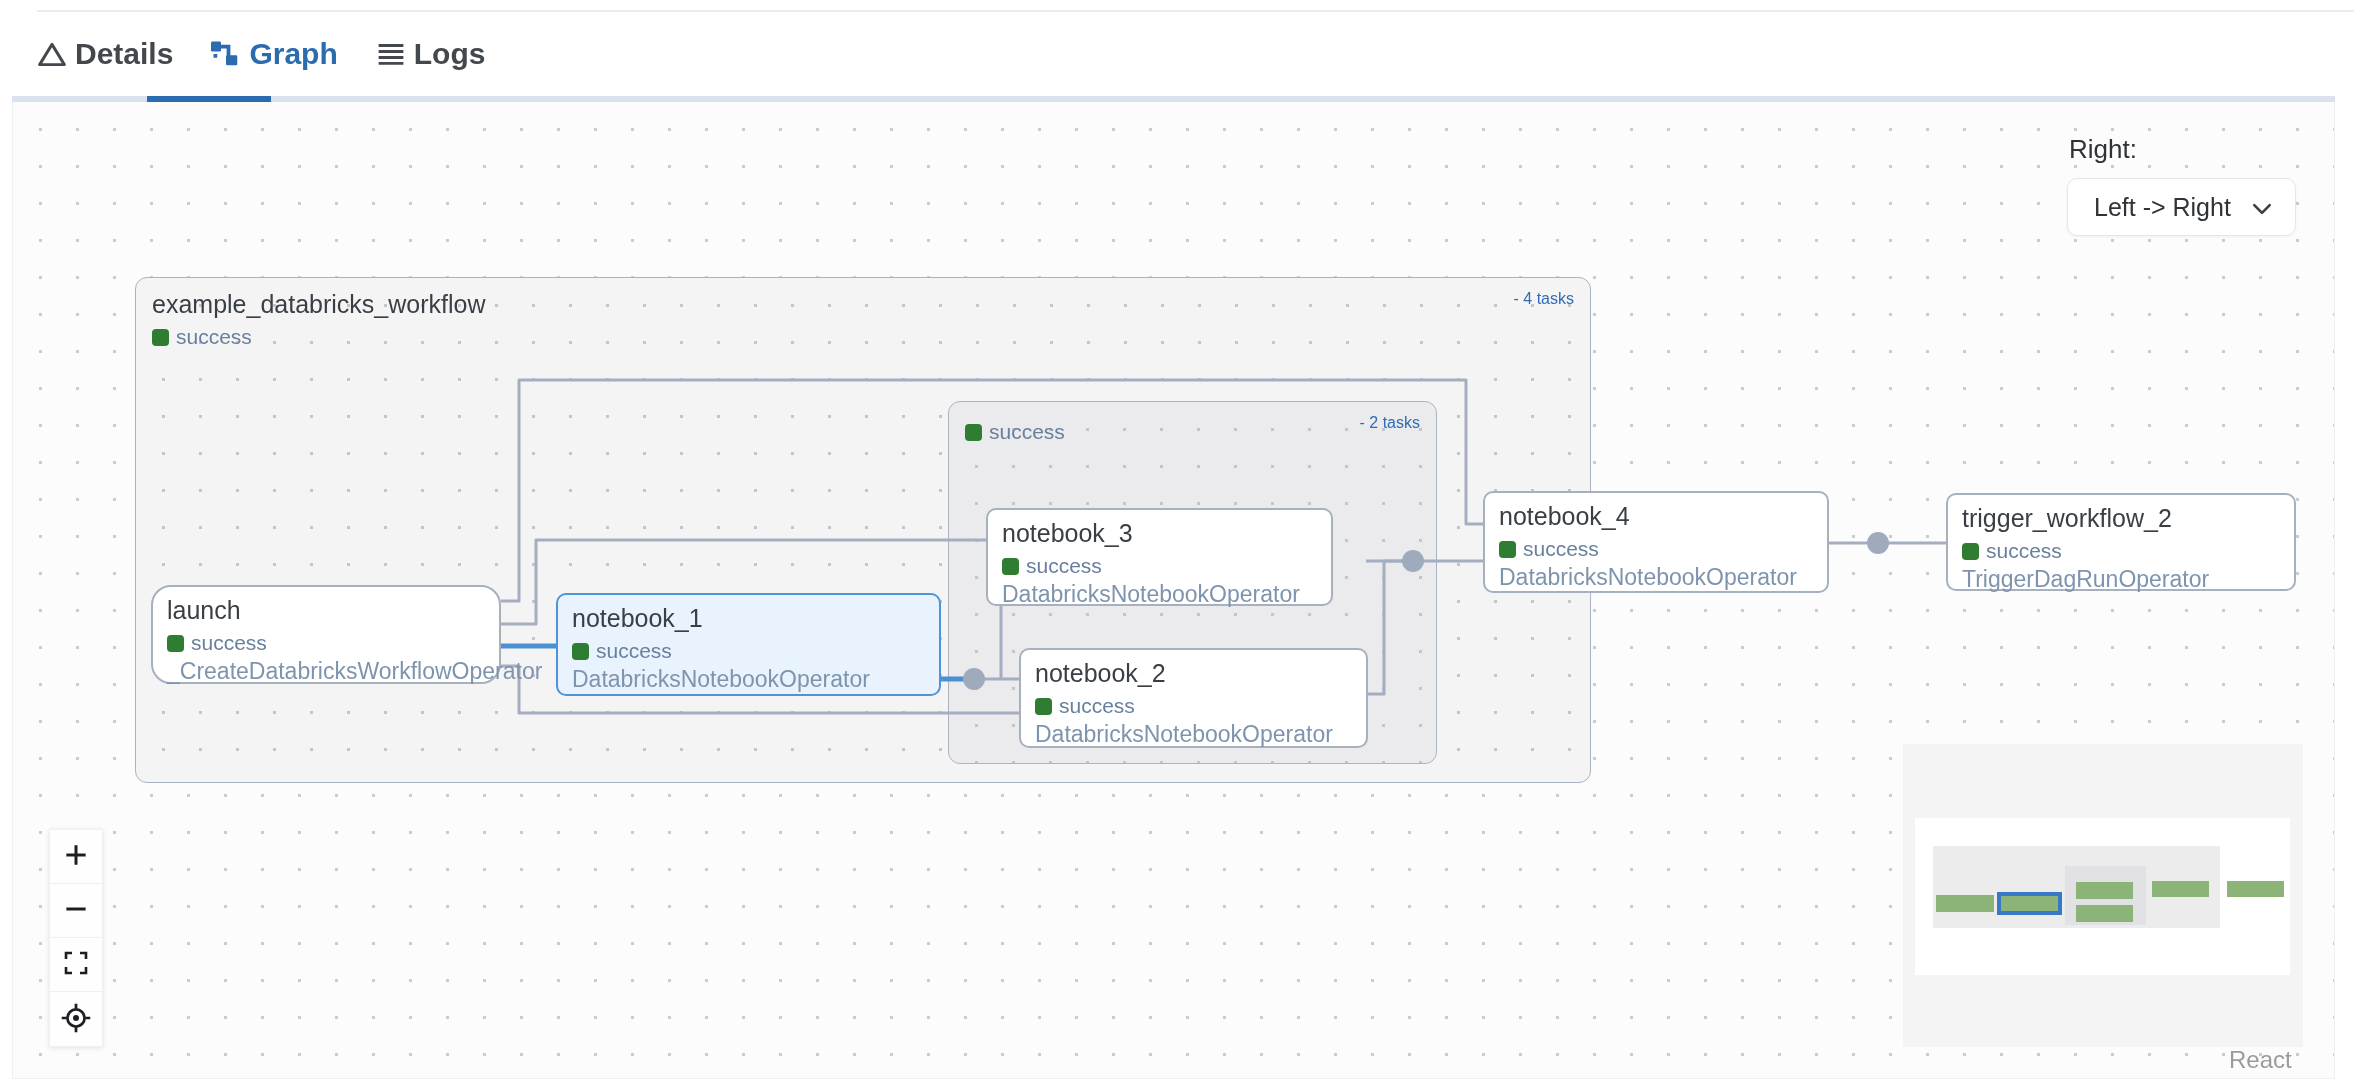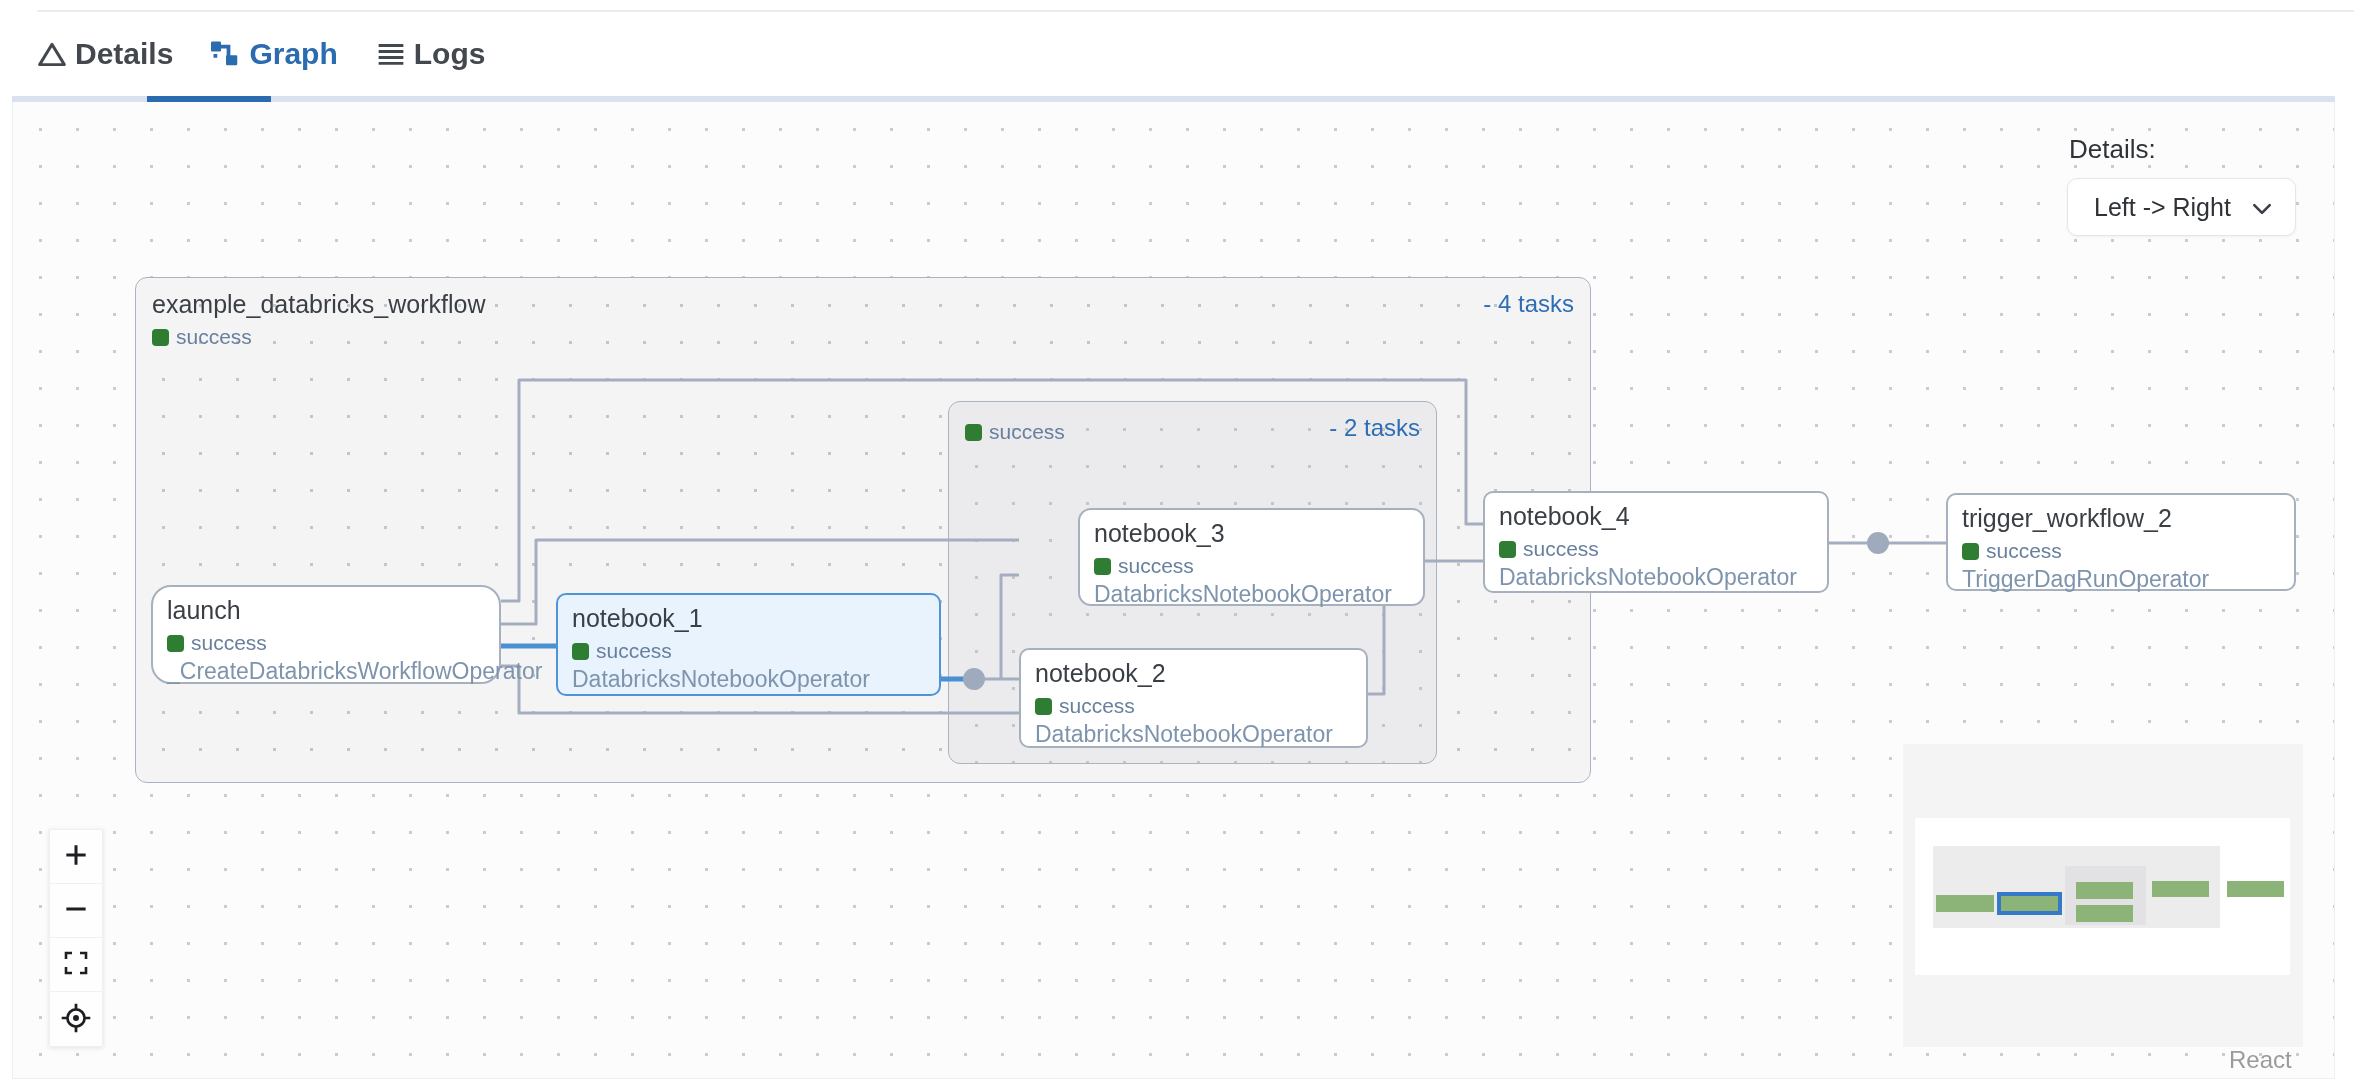--- a/index.html
+++ b/index.html
@@ -37,21 +37,21 @@
                    padding:0 22px 0 26px; font-size:25px; color:#2f3338; cursor:pointer; }
 
   
   .group { position:absolute; border:1.5px solid #a9b3c2; border-radius:12px;
            background-image:radial-gradient(#c2c5ca 1.7px, transparent 1.7px);
            background-size:37px 37px; background-position:9px 9px;
            padding:12px 16px; z-index:1; }
   .group.outer { background-color:#f4f4f5; }
   .group.inner { background-color:#ebebed; }
   .group-title { font-size:25px; color:#3a3f45; }
-  .tasks-toggle { position:absolute; top:12px; right:16px; font-size:24px; color:#2e6cb5; cursor:pointer; }
+  .tasks-toggle { position:absolute; top:12px; right:16px; font-size:16px; color:#2e6cb5; cursor:pointer; }
 
   
   .status-row { display:flex; align-items:center; gap:7px; margin-top:6px; }
   .status-dot { width:17px; height:17px; border-radius:4px; background:#2e7d32; flex:0 0 auto; }
   .status-text { font-size:21px; color:#68809e; }
 
   
   .node { position:absolute; background:#fff; border:2px solid #a6b0bf; border-radius:10px;
           padding:9px 0 0 14px; z-index:3; cursor:pointer; }
   .node.selected { background:#e9f3fd; border:2.5px solid #4f94d9; }
@@ -110,21 +110,21 @@
     </span>
     <span>Logs</span>
   </div>
 </div>
 <div class="tab-underline-track">
   <div class="tab-underline-active"></div>
 </div>
 
 <div id="canvas">
 
-  <div class="layout-label">Details:</div>
+  <div class="layout-label">Right:</div>
   <div class="layout-select">
     <span>Left -&gt; Right</span>
     <span>
       <svg width="22" height="14" viewBox="0 0 20 12">
           <path d="M3 2.5 L10 9.5 L17 2.5" fill="none" stroke="#3a3f45" stroke-width="2.4" stroke-linecap="round" stroke-linejoin="round"></path>
         </svg>
     </span>
   </div>
 
   <div class="group outer" style="left: 122px; top: 175px; width: 1456px; height: 506px;">
@@ -218,21 +218,21 @@
       <div class="node-operator">_CreateDatabricksWorkflowOperator</div>
     </div>
     <div class="node selected" style="left: 543px; top: 491px; width: 385px; height: 103px;">
       <div class="node-title">notebook_1</div>
       <div class="status-row">
         <div class="status-dot"></div>
         <div class="status-text">success</div>
       </div>
       <div class="node-operator">DatabricksNotebookOperator</div>
     </div>
-    <div class="node" style="left: 1065px; top: 406px; width: 347px; height: 98px; border-radius: 13px;">
+    <div class="node" style="left: 973px; top: 406px; width: 347px; height: 98px;">
       <div class="node-title">notebook_3</div>
       <div class="status-row">
         <div class="status-dot"></div>
         <div class="status-text">success</div>
       </div>
       <div class="node-operator">DatabricksNotebookOperator</div>
     </div>
     <div class="node" style="left: 1006px; top: 546px; width: 349px; height: 100px;">
       <div class="node-title">notebook_2</div>
       <div class="status-row">

